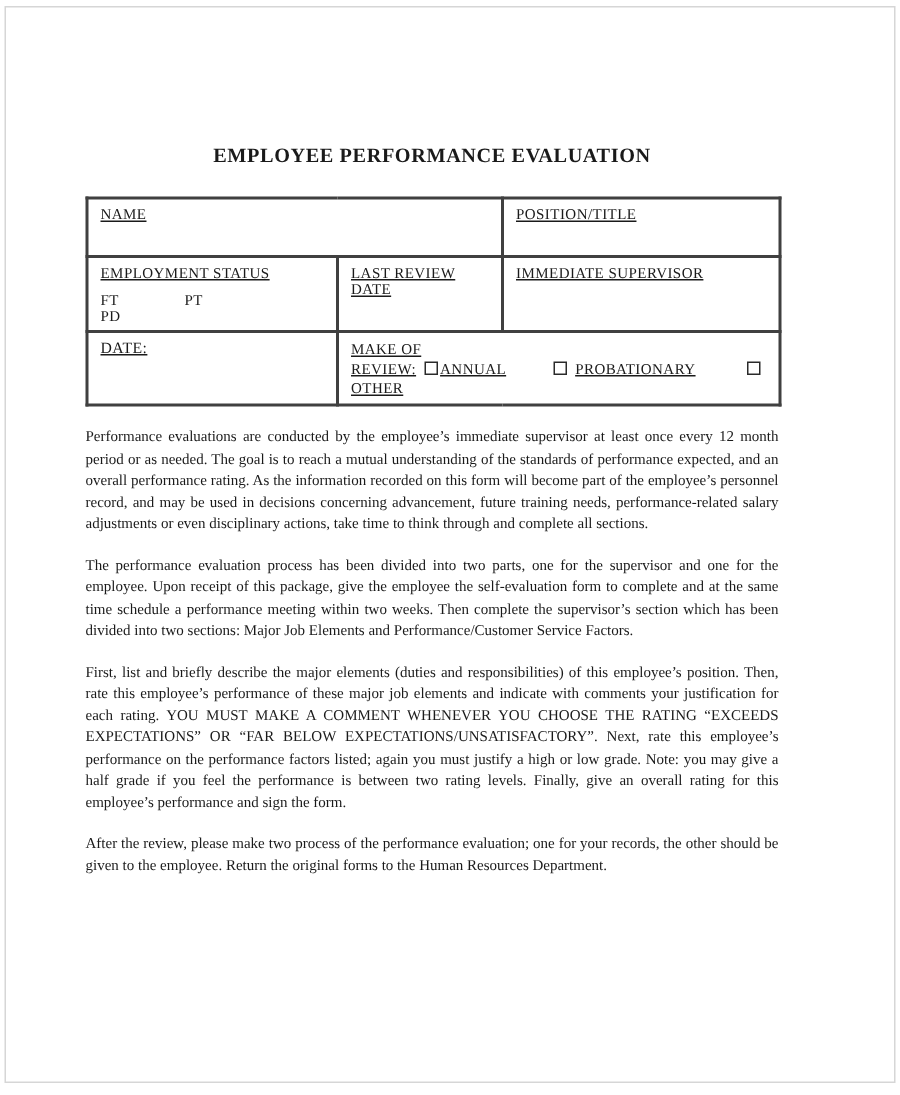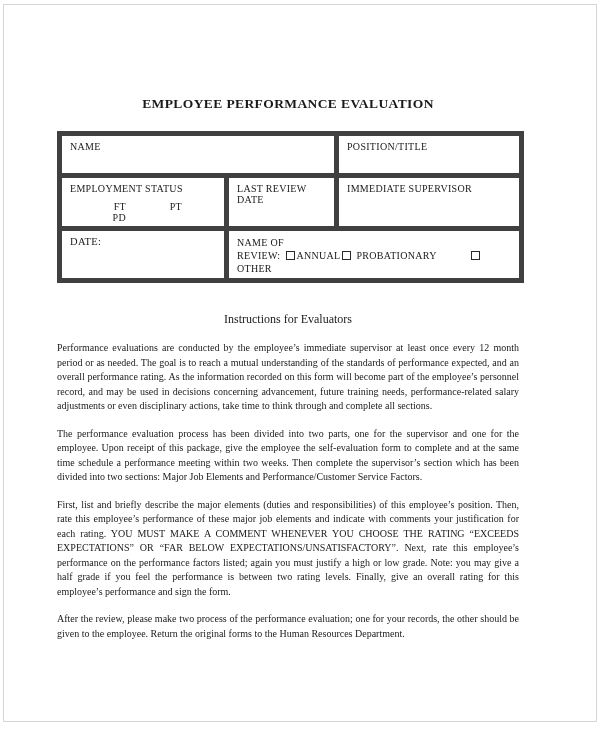--- a/index.html
+++ b/index.html
@@ -29,44 +29,45 @@
     font-weight: bold;
     letter-spacing: 0.4px;
   }
   table.form-table {
     margin-top: 19px;
     width: 462px;
     border-collapse: collapse;
     table-layout: fixed;
   }
   table.form-table td {
-    border: 5px solid #404040;
+    border: 2px solid #404040;
     vertical-align: top;
     padding: 5px 8px 3px 8px;
     font-size: 10px;
     letter-spacing: 0.3px;
+    text-decoration: underline;
   }
   .row-1 td { height: 29px; }
   .row-2 td { height: 30px; }
   .row-3 td { height: 33px; }
   .row-4 td { height: 34px; }
   .status-options { margin-top: 7px; font-size: 10px; }
-  .status-options span { display: inline-block; width: 56px; text-align: right; }
+  .status-options span { display: inline-block; width: 56px; }
   .date-label { font-size: 10.5px; margin-top: 44px; }
   .review-cell { font-size: 9.5px; line-height: 13px; letter-spacing: 0.2px; }
   .checkbox {
     display: inline-block;
     width: 7px; height: 7px;
     border: 1px solid #2a2a2a;
     vertical-align: -1px;
     background: #fff;
   }
   .review-opt-annual { margin-left: 6px; margin-top: 32px; }
   .review-opt-annual .checkbox { margin-right: 1px; }
-  .review-opt-probationary { margin-left: 2px; }
+  .review-opt-probationary { margin-left: 32px; }
   .review-opt-probationary .checkbox { margin-right: 5px; }
   .review-opt-other { margin-left: 34px; }
   .review-opt-other .checkbox { margin-right: 1px; }
   .instructions-heading {
     margin: 29px 0 0 0;
     text-align: center;
     font-size: 12px;
     font-weight: normal;
   }
   .paragraphs { margin-top: 14px; }
@@ -113,30 +114,29 @@
         </td>
         <td>
           <span>IMMEDIATE SUPERVISOR</span>
         </td>
       </tr>
       <tr class="row-4">
         <td>
           <span class="date-label">DATE:</span>
         </td>
         <td colspan="2" class="review-cell">
-          <div>NAME OF</div>
+          <div>MAKE OF</div>
           <div>
             <span>REVIEW:</span><span class="review-opt-annual"><span class="checkbox"></span><span>ANNUAL</span></span><span class="review-opt-probationary"><span class="checkbox"></span><span>PROBATIONARY</span></span><span class="review-opt-other"><span class="checkbox"></span><span>OTHER</span></span>
           </div>
         </td>
       </tr>
     </tbody>
   </table>
 
-  <h2 class="instructions-heading">Instructions for Evaluators</h2>
 
   <div class="paragraphs">
     <p>Performance evaluations are conducted by the employee’s immediate supervisor at least once every 12 month period or as needed.  The goal is to reach a mutual understanding of the standards of performance expected, and an overall performance rating.   As the information recorded on this form will become part of the employee’s personnel record, and may be used in decisions concerning advancement, future training needs, performance-related salary adjustments or even disciplinary actions, take time to think through and complete all sections.</p>
     <p>The performance evaluation process has been divided into two parts, one for the supervisor and one for the employee. Upon receipt of this package, give the employee the self-evaluation form to complete and at the same time schedule a performance meeting within two weeks.  Then complete the supervisor’s section which has been divided into two sections: Major Job Elements and Performance/Customer Service Factors.</p>
     <p>First, list and briefly describe the major elements (duties and responsibilities) of this employee’s position.   Then, rate this employee’s performance of these major job elements and indicate with comments your justification for each rating.  YOU MUST MAKE A COMMENT WHENEVER YOU CHOOSE THE RATING “EXCEEDS EXPECTATIONS” OR “FAR BELOW EXPECTATIONS/UNSATISFACTORY”.  Next, rate this employee’s performance on the performance factors listed; again you must justify a high or low grade.  Note: you may give a half grade if you feel the performance is between two rating levels.   Finally, give an overall rating for this employee’s performance and sign the form.</p>
     <p>After the review, please make two process of the performance evaluation; one for your records, the other should be given to the employee.  Return the original forms to the Human Resources Department.</p>
   </div>
 
 </div>
 

